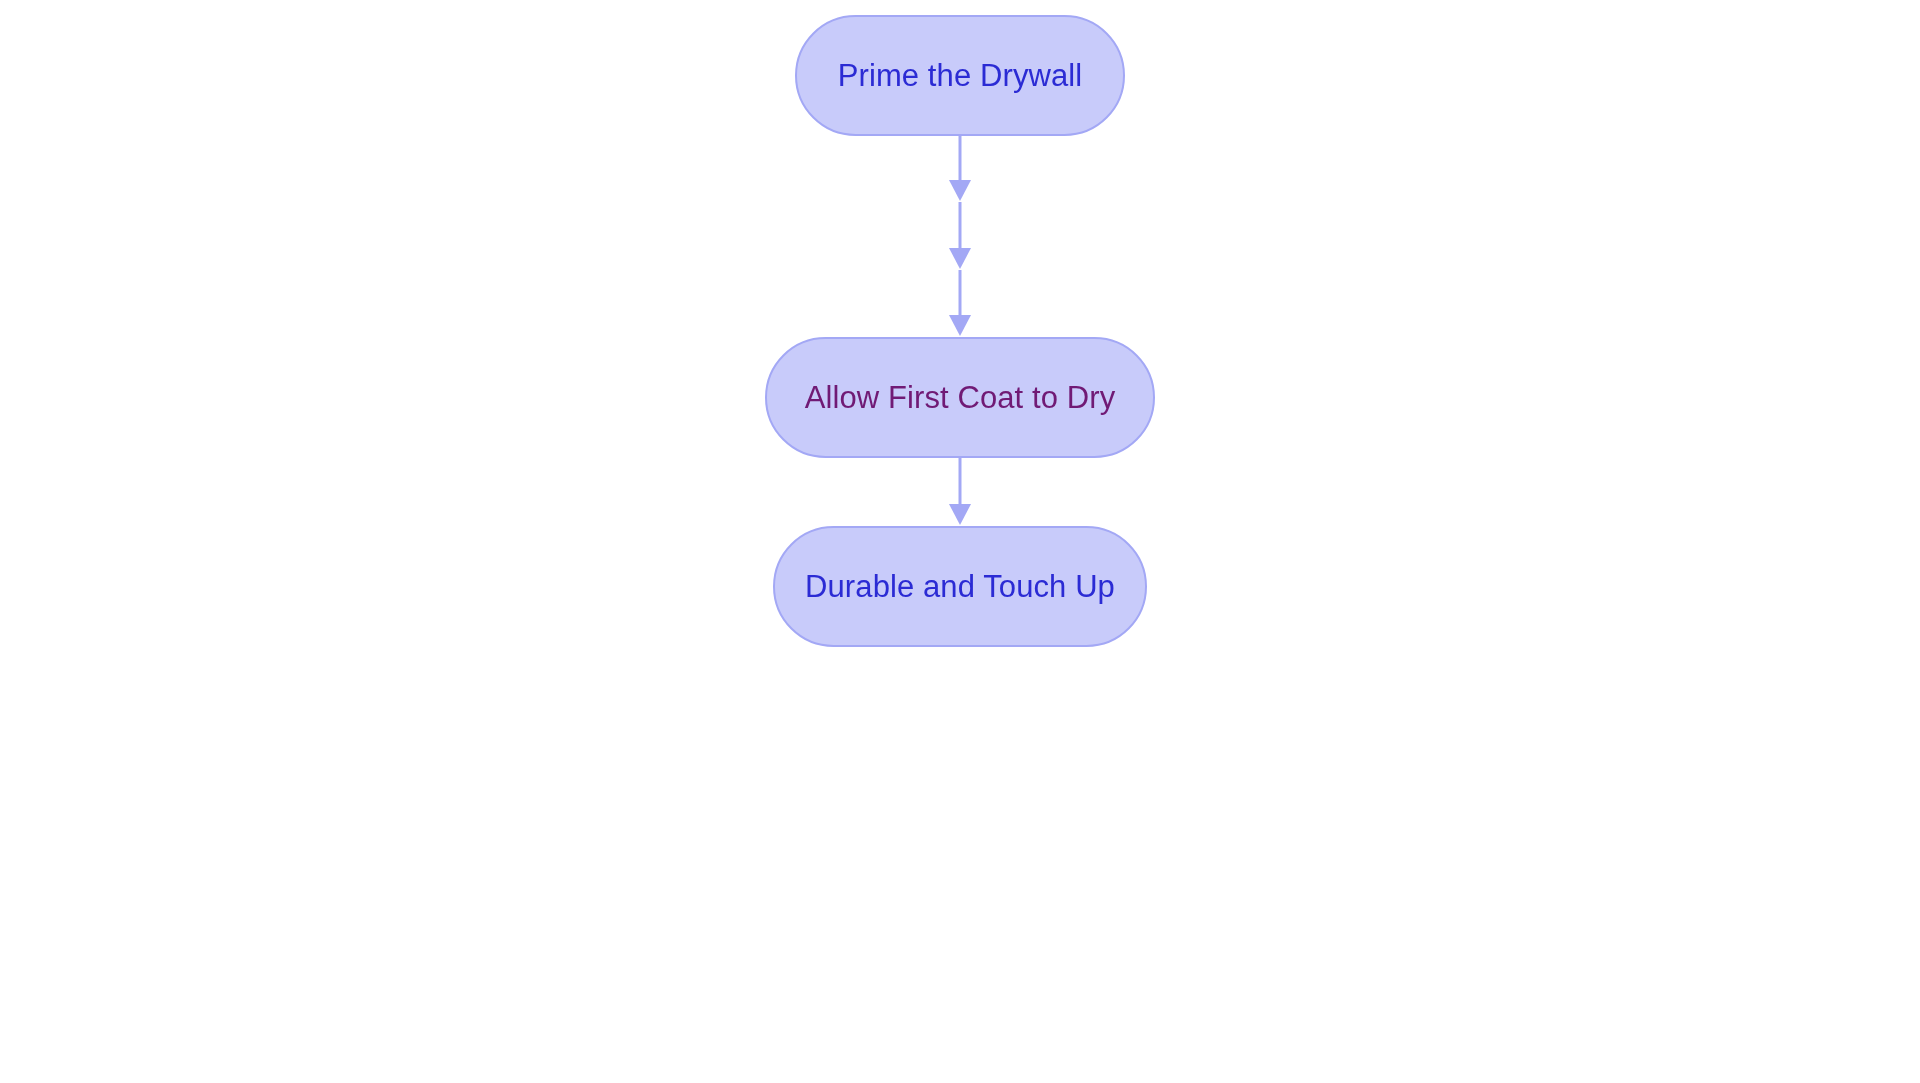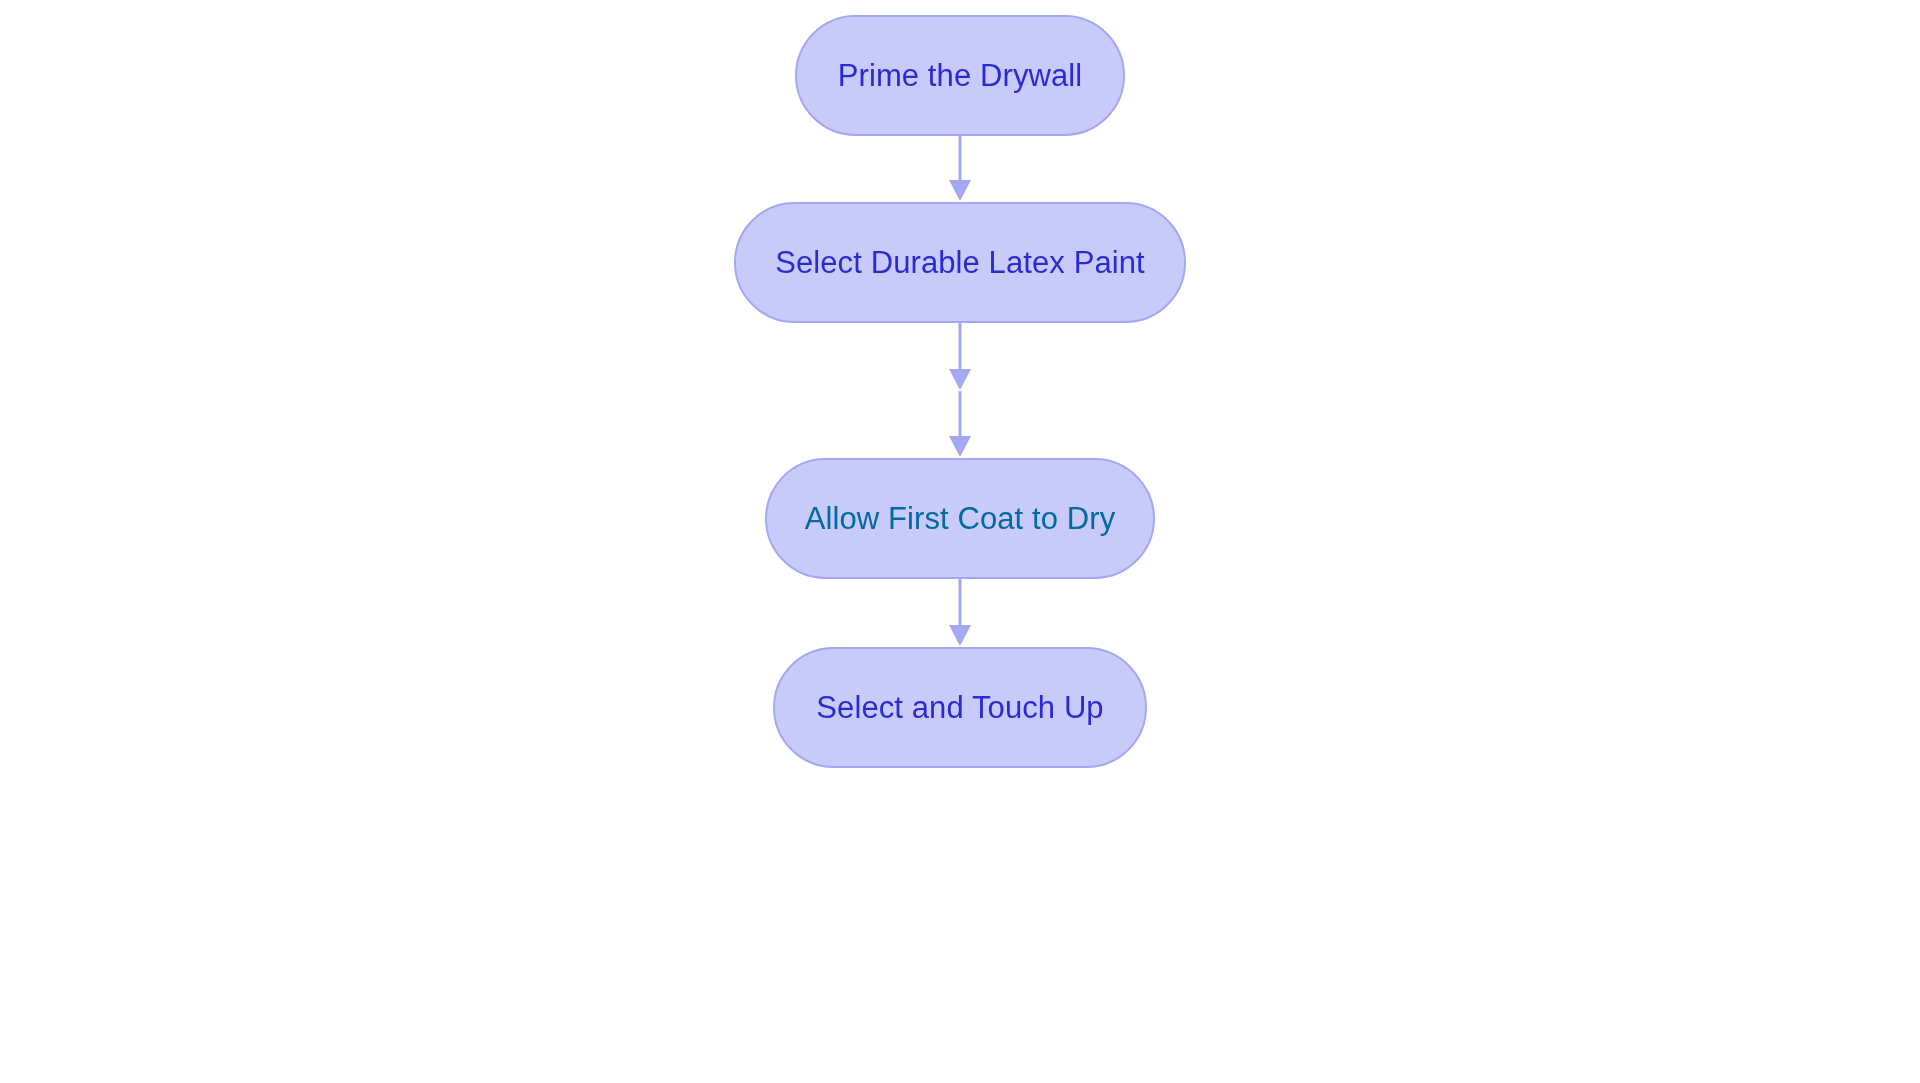--- a/index.html
+++ b/index.html
@@ -84,48 +84,45 @@
       <span class="flow-node-label">Prime the Drywall</span>
     </div>
 
     <div class="flow-arrow gap-1">
       <svg width="26" height="66" viewBox="0 0 26 66" aria-hidden="true">
         <line x1="13" y1="0" x2="13" y2="47" stroke="#a3a8f5" stroke-width="3"></line>
         <polygon points="13,65 2,44 24,44" fill="#a3a8f5"></polygon>
       </svg>
     </div>
 
-    <div class="flow-node" style="width: 452px; background: rgb(200, 203, 250); border-color: rgb(163, 168, 245); color: rgb(43, 43, 212);">
-      <span class="flow-node-label">Select Durable Latex Paint</span>
-    </div>
 
     <div class="flow-arrow gap-2">
       <svg width="26" height="68" viewBox="0 0 26 68" aria-hidden="true">
         <line x1="13" y1="0" x2="13" y2="49" stroke="#a3a8f5" stroke-width="3"></line>
         <polygon points="13,67 2,46 24,46" fill="#a3a8f5"></polygon>
       </svg>
     </div>
 
 
     <div class="flow-arrow gap-3">
       <svg width="26" height="67" viewBox="0 0 26 67" aria-hidden="true">
         <line x1="13" y1="0" x2="13" y2="48" stroke="#a3a8f5" stroke-width="3"></line>
         <polygon points="13,66 2,45 24,45" fill="#a3a8f5"></polygon>
       </svg>
     </div>
 
-    <div class="flow-node" style="width: 390px; background: rgb(200, 203, 250); border-color: rgb(163, 168, 245); color: #0369a1;">
+    <div class="flow-node" style="width: 390px; background: rgb(200, 203, 250); border-color: rgb(163, 168, 245); color: #701a75;">
       <span class="flow-node-label">Allow First Coat to Dry</span>
     </div>
 
     <div class="flow-arrow gap-4">
       <svg width="26" height="68" viewBox="0 0 26 68" aria-hidden="true">
         <line x1="13" y1="0" x2="13" y2="49" stroke="#a3a8f5" stroke-width="3"></line>
         <polygon points="13,67 2,46 24,46" fill="#a3a8f5"></polygon>
       </svg>
     </div>
 
     <div class="flow-node" style="width: 374px; background: rgb(200, 203, 250); border-color: rgb(163, 168, 245); color: rgb(43, 43, 212);">
-      <span class="flow-node-label">Select and Touch Up</span>
+      <span class="flow-node-label">Durable and Touch Up</span>
     </div>
 
   </div>
 </div>
 
 </body></html>

